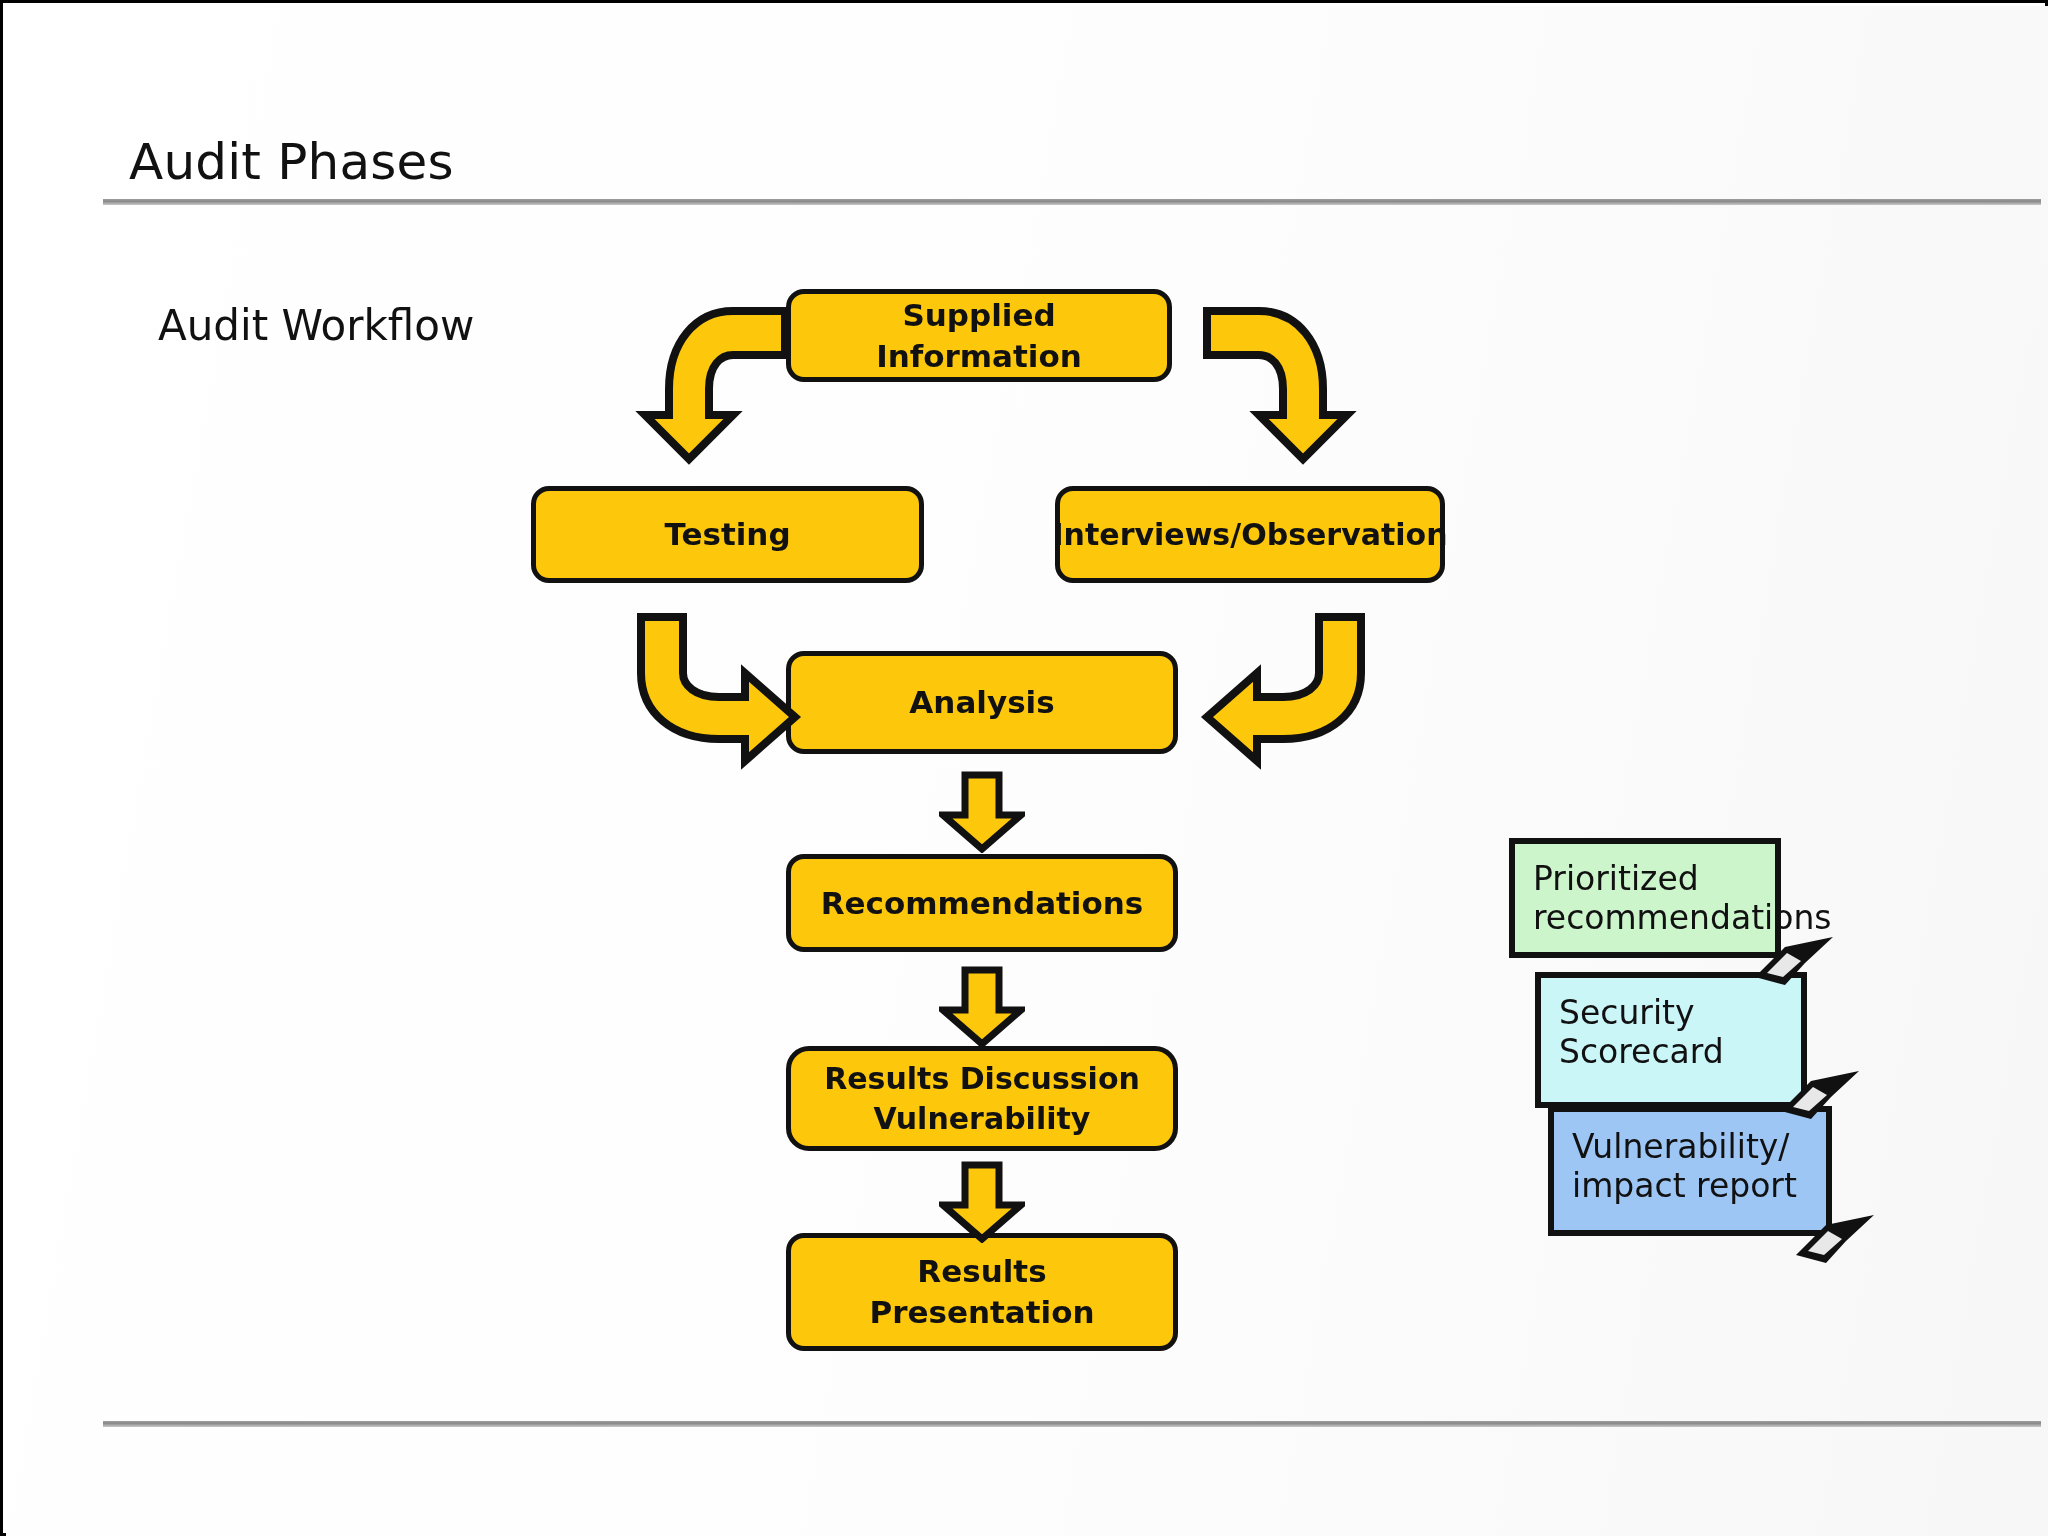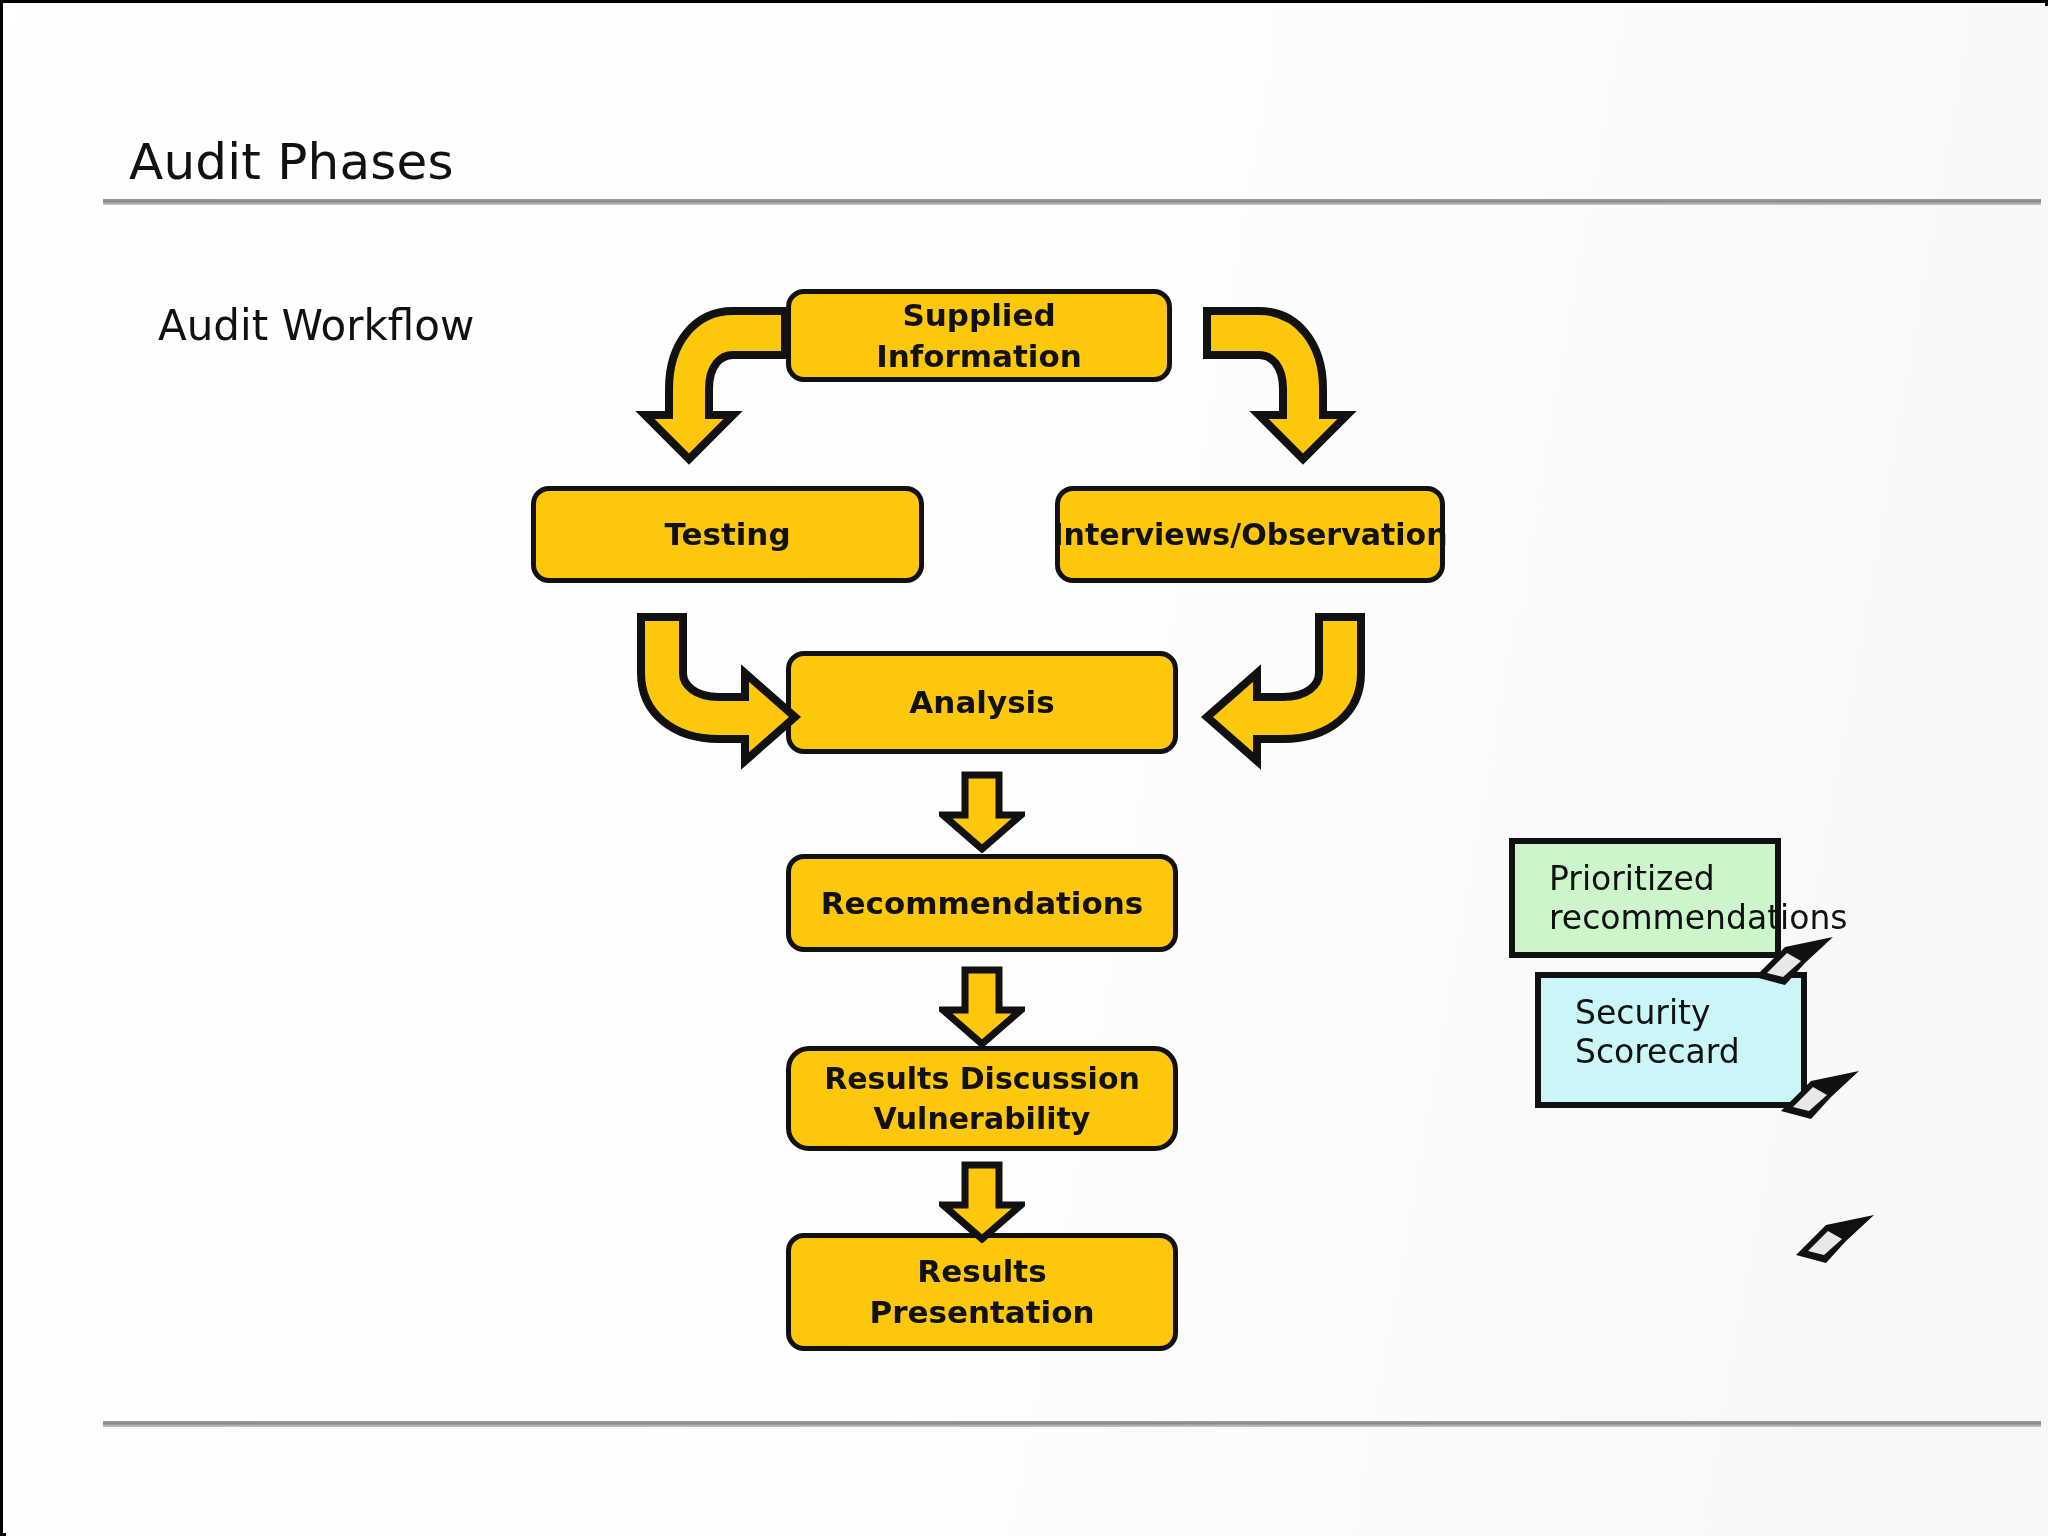--- a/index.html
+++ b/index.html
@@ -127,21 +127,21 @@
   
   .doc-card {
     position: absolute;
     border: 6px solid #111111;
     box-sizing: border-box;
     color: #111111;
     font-size: 33px;
     line-height: 1.17;
     font-family: "DejaVu Sans", sans-serif;
     font-weight: 400;
-    padding: 16px 0 0 34px;
+    padding: 16px 0 0 18px;
     white-space: nowrap;
   }
   #doc-prioritized {
     left: 1506px; top: 835px;
     width: 272px; height: 120px;
     background: #CCF5CC;
     z-index: 3;
   }
   #doc-scorecard {
     left: 1532px; top: 969px;
@@ -291,19 +291,23 @@
 
   <div class="doc-card" id="doc-scorecard">
     <span class="doc-text">Security</span>
     <span class="doc-text">Scorecard</span>
   </div>
   <svg class="fold" id="fold-2" width="80" height="52" viewBox="0 0 80 52">
     <path class="fold-shape" d="M 0 44 L 30 14 L 78 4 L 50 30 L 30 52 Z"></path>
     <path class="fold-inner" d="M 12 40 L 32 20 L 46 28 L 28 44 Z"></path>
   </svg>
 
+  <div class="doc-card" id="doc-vulnerability">
+    <span class="doc-text">Vulnerability/</span>
+    <span class="doc-text">impact report</span>
+  </div>
   <svg class="fold" id="fold-3" width="80" height="52" viewBox="0 0 80 52">
     <path class="fold-shape" d="M 0 44 L 30 14 L 78 4 L 50 30 L 30 52 Z"></path>
     <path class="fold-inner" d="M 12 40 L 32 20 L 46 28 L 28 44 Z"></path>
   </svg>
 
   <div class="hrule" id="bottom-rule"></div>
 </div>
 
 </body></html>

